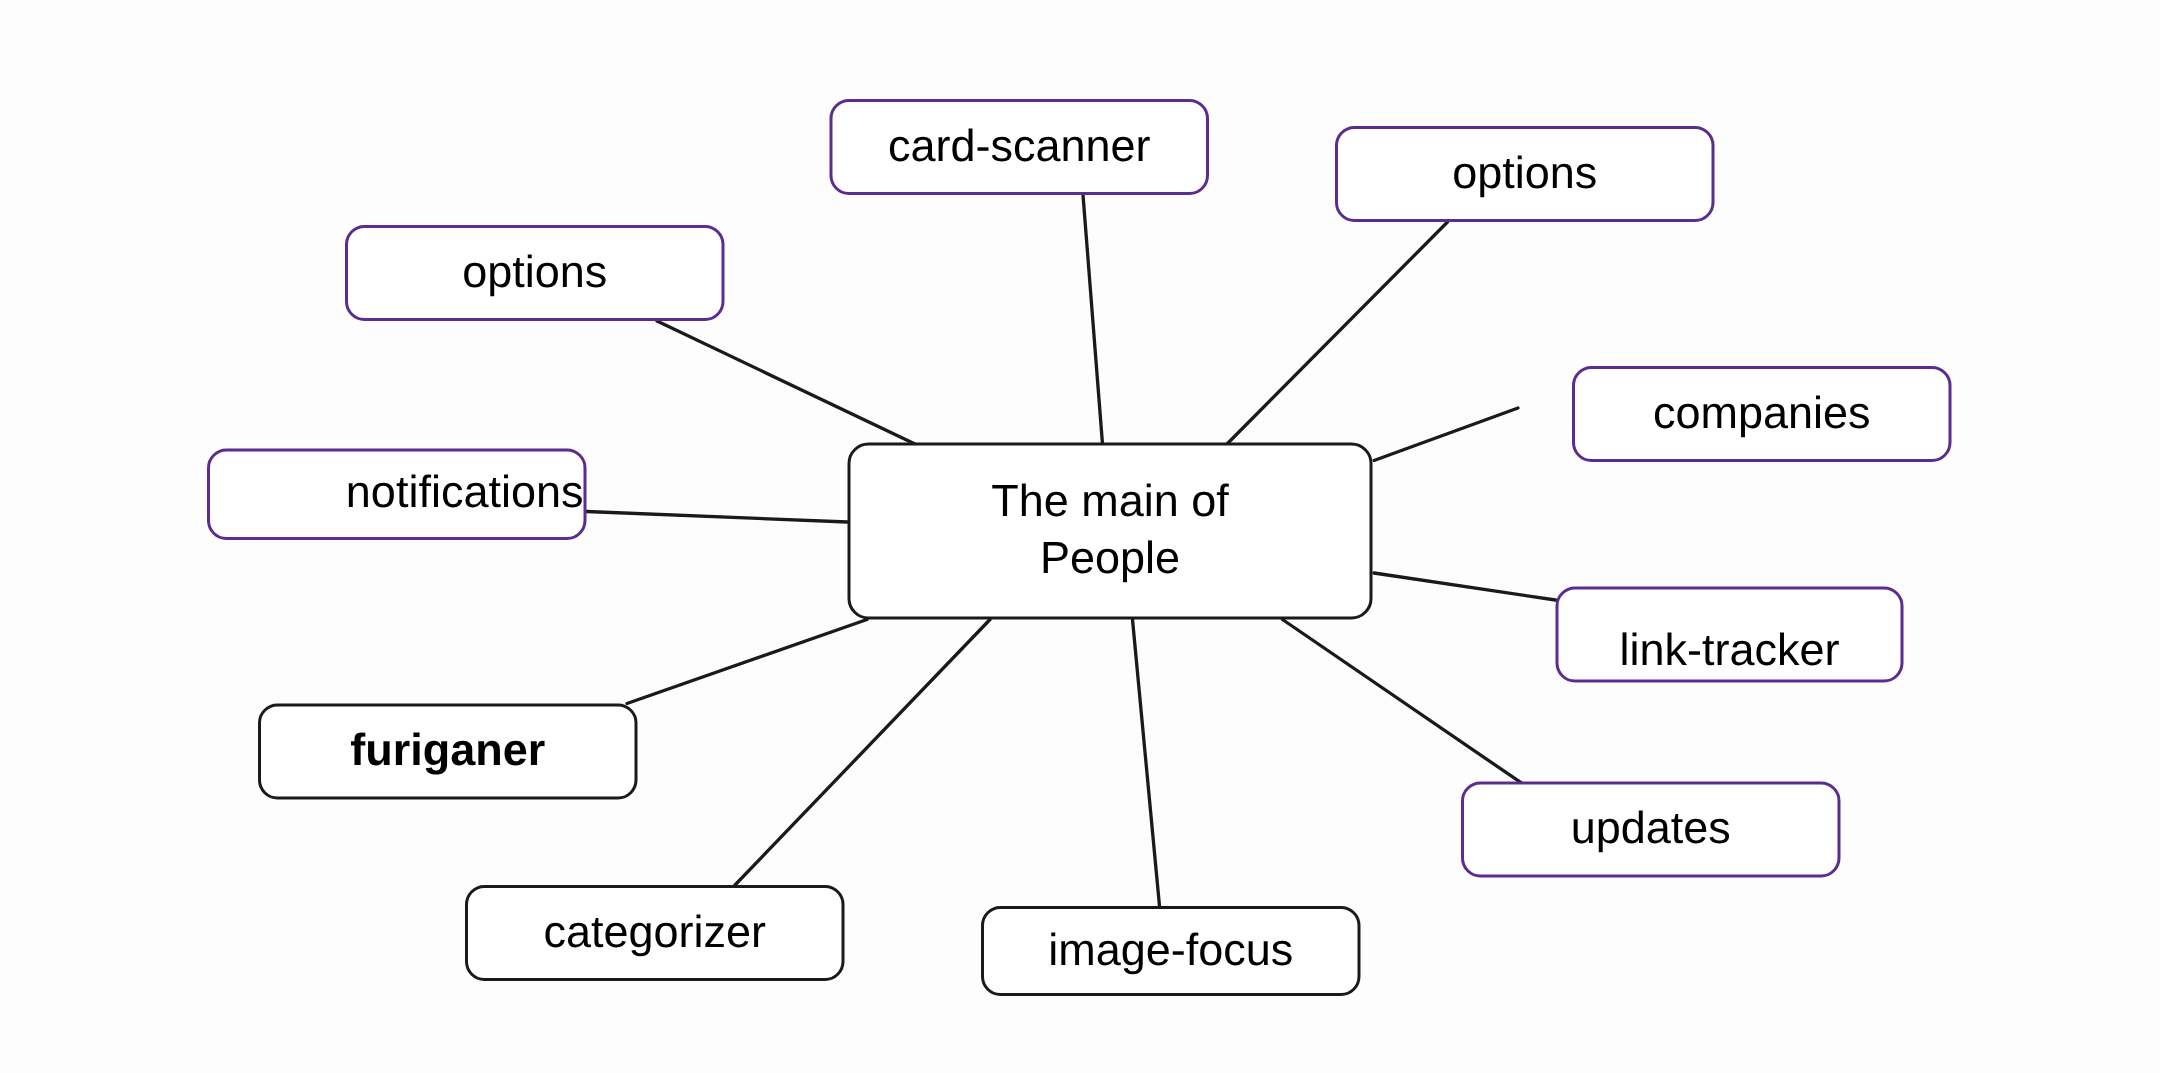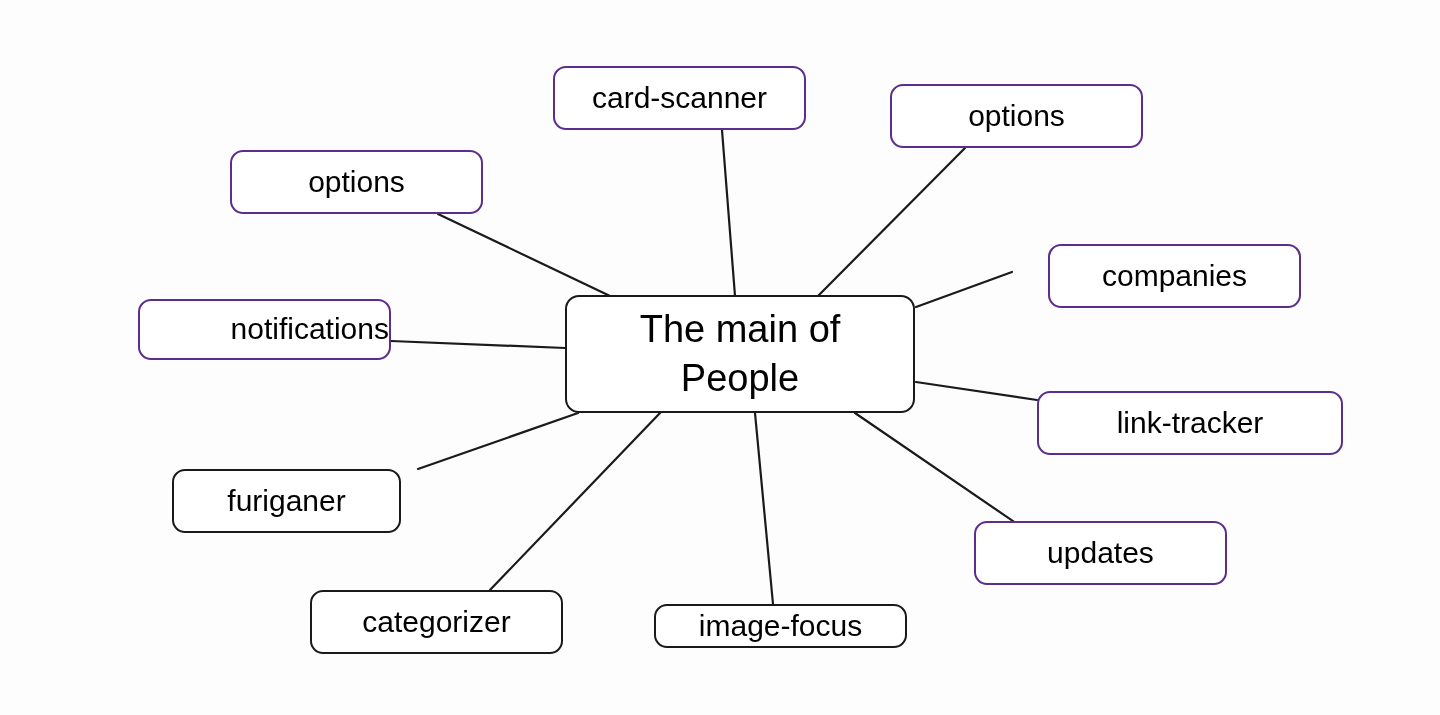--- a/index.html
+++ b/index.html
@@ -43,21 +43,21 @@
     font-size: 30px;
   }
   .node.branch-dark {
     border-color: #1a1a1a;
     font-size: 30px;
   }
   .node.central {
     border-color: #1a1a1a;
     border-width: 2.5px;
     border-radius: 14px;
-    font-size: 38px;
+    font-size: 30px;
   }
 </style>
 </head>
 <body>
 
 <div id="canvas">
   <svg id="edges" viewBox="0 0 1440 715">
       <line x1="722" y1="130" x2="735" y2="296" stroke="#1a1a1a" stroke-width="2.2" stroke-linecap="round"></line>
       <line x1="965" y1="148" x2="818" y2="296" stroke="#1a1a1a" stroke-width="2.2" stroke-linecap="round"></line>
       <line x1="1012" y1="272" x2="916" y2="307" stroke="#1a1a1a" stroke-width="2.2" stroke-linecap="round"></line>
@@ -68,21 +68,21 @@
       <line x1="418" y1="469" x2="578" y2="413" stroke="#1a1a1a" stroke-width="2.2" stroke-linecap="round"></line>
       <line x1="391" y1="341" x2="565" y2="348" stroke="#1a1a1a" stroke-width="2.2" stroke-linecap="round"></line>
       <line x1="438" y1="214" x2="610" y2="296" stroke="#1a1a1a" stroke-width="2.2" stroke-linecap="round"></line>
     </svg>
   <div id="nodes">
       <div class="node central" style="left: 565px; top: 295px; width: 350px; height: 118px; border-color: rgb(26, 26, 26);"><span>The main of
 People</span></div>
       <div class="node branch" style="left: 553px; top: 66px; width: 253px; height: 64px; border-color: rgb(91, 45, 142);"><span>card-scanner</span></div>
       <div class="node branch" style="left: 890px; top: 84px; width: 253px; height: 64px; border-color: rgb(91, 45, 142);"><span>options</span></div>
       <div class="node branch" style="left: 1048px; top: 212px; width: 253px; height: 64px; border-color: rgb(91, 45, 142); margin-top: 32px;"><span>companies</span></div>
-      <div class="node branch" style="left: 1037px; top: 391px; width: 306px; height: 64px; border-color: rgb(91, 45, 142);"><span>link-tracker</span></div>
+      <div class="node branch" style="left: 1037px; top: 391px; width: 232px; height: 64px; border-color: rgb(91, 45, 142); align-items: flex-end;"><span>link-tracker</span></div>
       <div class="node branch" style="left: 974px; top: 521px; width: 253px; height: 64px; border-color: rgb(91, 45, 142);"><span>updates</span></div>
-      <div class="node branch-dark" style="left: 654px; top: 604px; width: 253px; height: 44px; border-color: rgb(26, 26, 26);"><span>image-focus</span></div>
+      <div class="node branch-dark" style="left: 654px; top: 604px; width: 253px; height: 60px; border-color: rgb(26, 26, 26);"><span>image-focus</span></div>
       <div class="node branch-dark" style="left: 310px; top: 590px; width: 253px; height: 64px; border-color: rgb(26, 26, 26); text-align: center;"><span>categorizer</span></div>
-      <div class="node branch-dark" style="left: 172px; top: 469px; width: 229px; height: 64px; border-color: rgb(26, 26, 26);"><span>furiganer</span></div>
+      <div class="node branch-dark" style="left: 172px; top: 469px; width: 253px; height: 64px; border-color: rgb(26, 26, 26); font-weight: bold;"><span>furiganer</span></div>
       <div class="node branch" style="left: 138px; top: 299px; width: 253px; height: 61px; border-color: rgb(91, 45, 142); justify-content: flex-end;"><span>notifications</span></div>
       <div class="node branch" style="left: 230px; top: 150px; width: 253px; height: 64px; border-color: rgb(91, 45, 142);"><span>options</span></div>
     </div>
 </div>
 
 </body></html>

